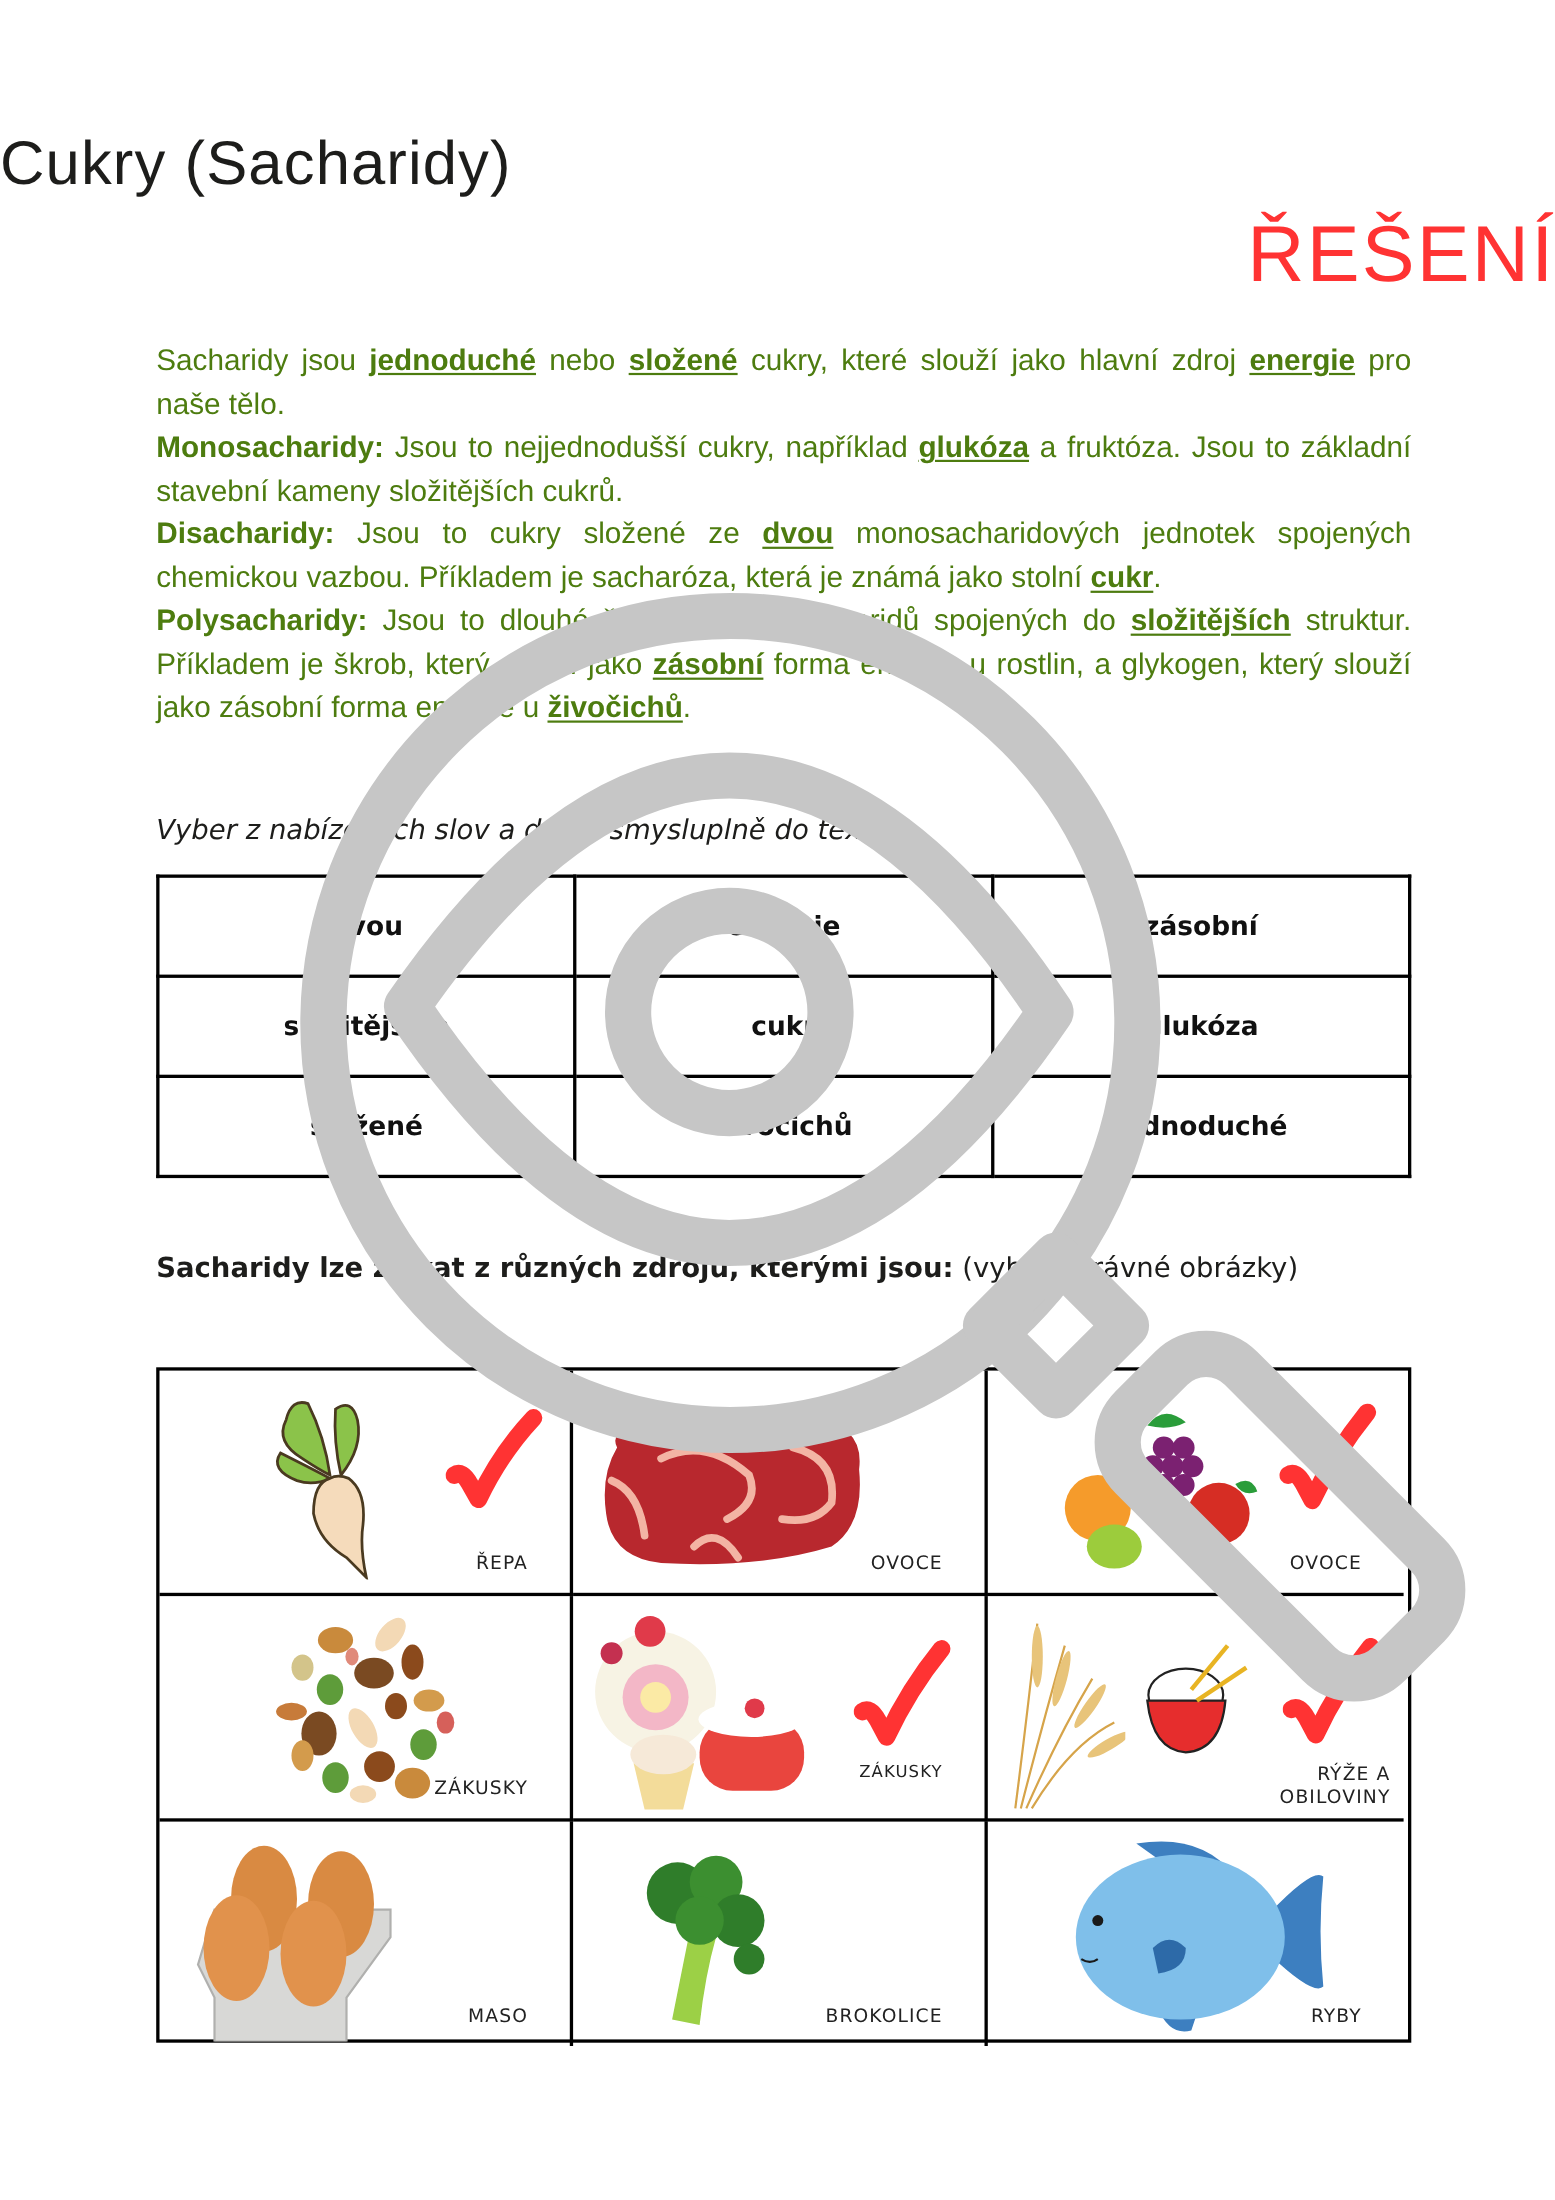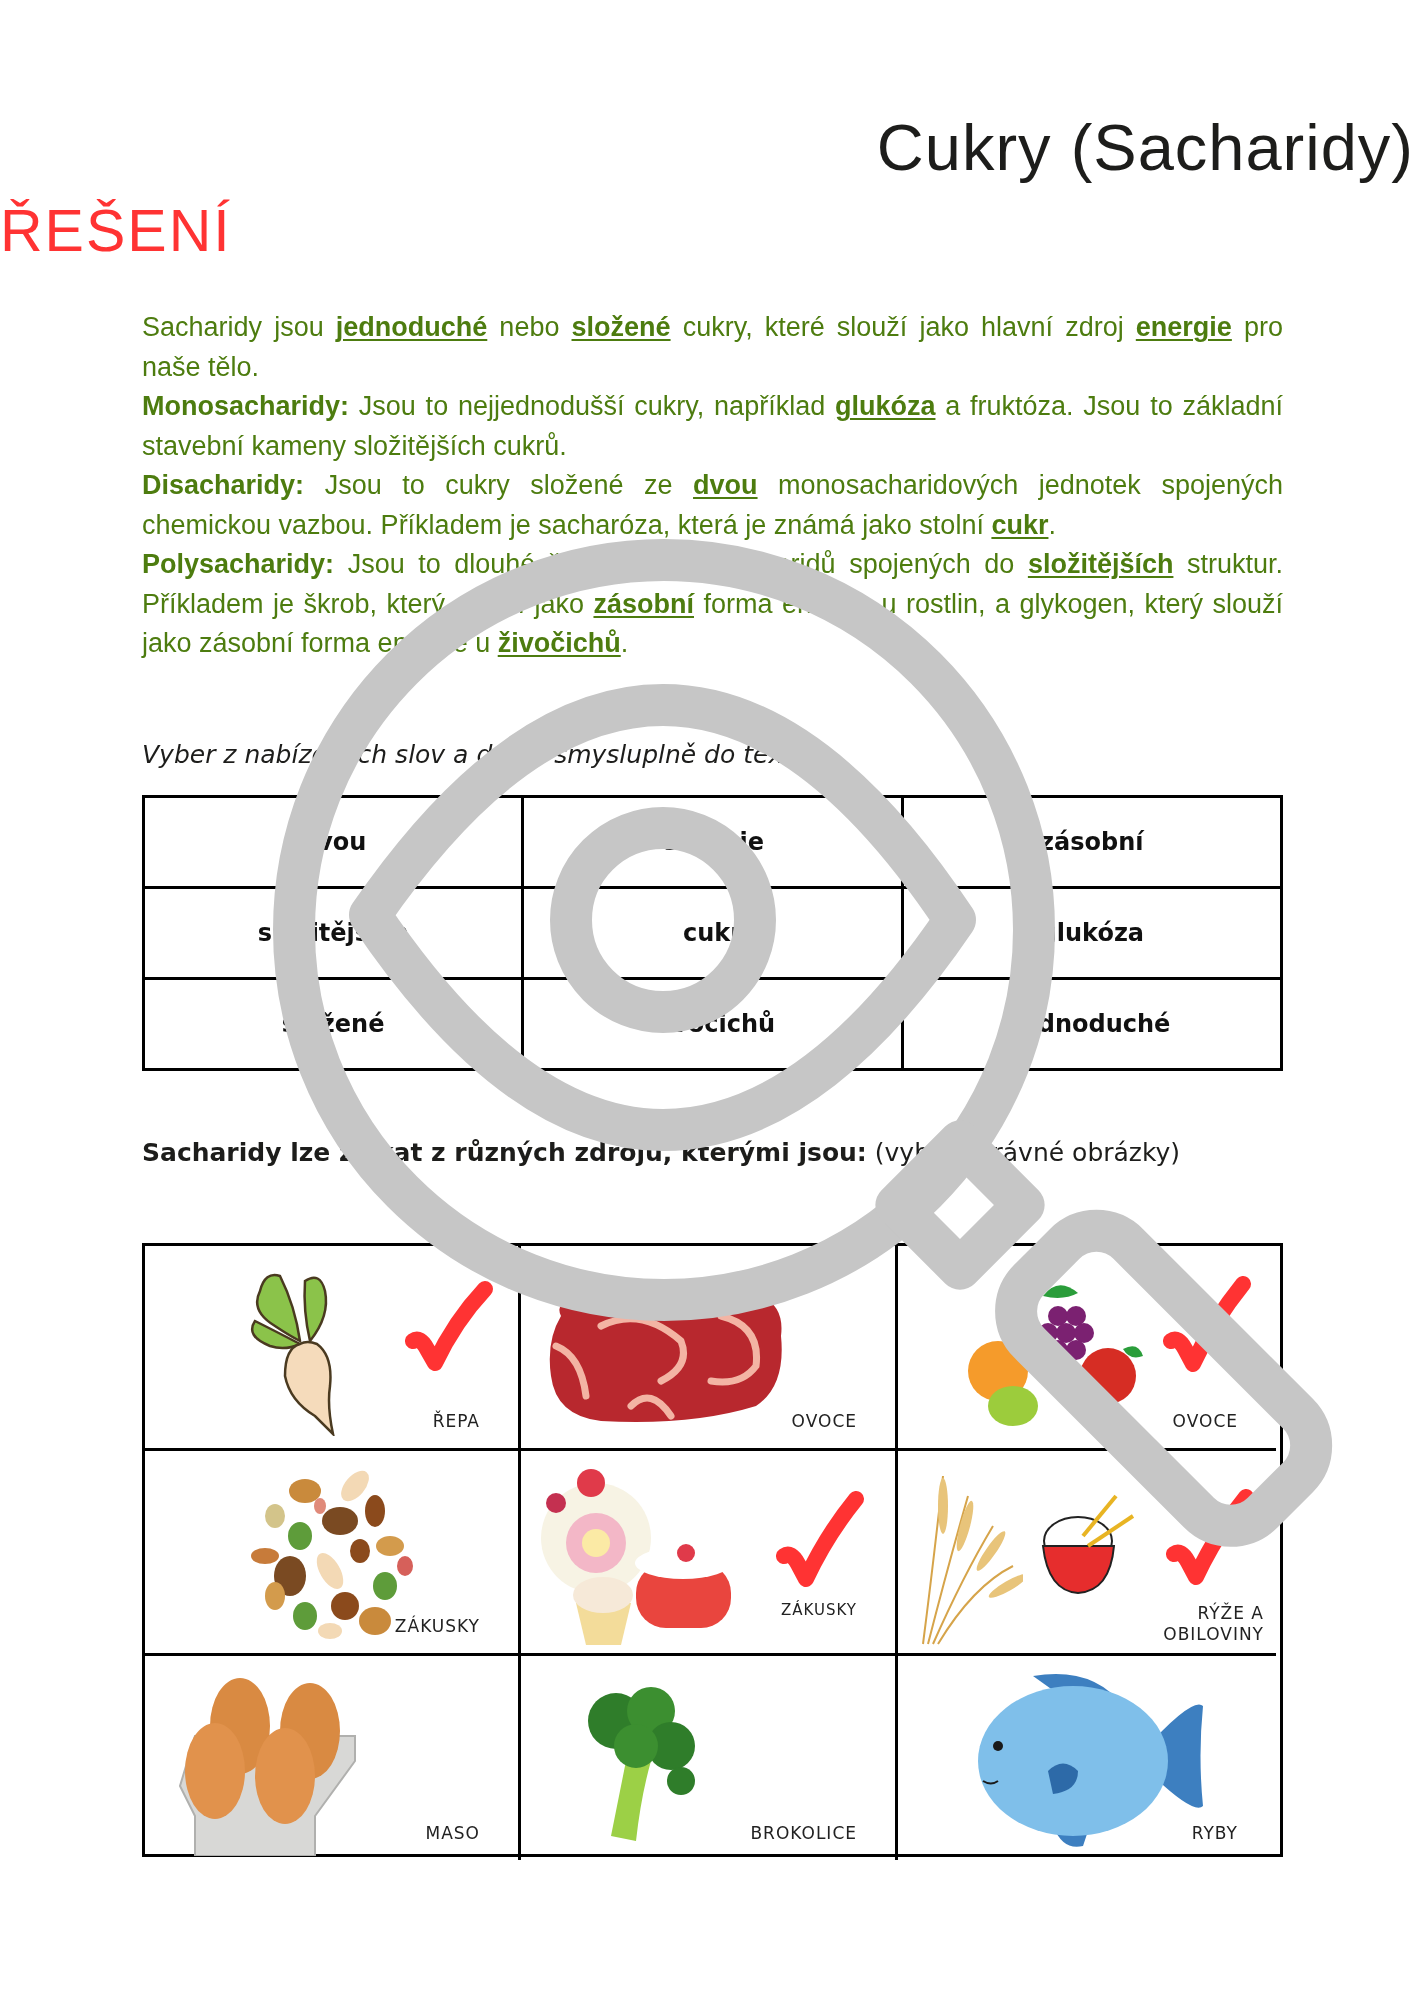--- a/index.html
+++ b/index.html
@@ -1,18 +1,18 @@
 <!DOCTYPE html>
 <html><head>
 <meta charset="utf-8">
 <style>
   html,body{margin:0;padding:0;background:#fff;}
   body{width:1414px;height:2000px;position:relative;overflow:hidden;font-family:"DejaVu Sans",sans-serif;color:#1d1d1b;}
-  .title{position:absolute;left:0;width:1414px;text-align:right;top:98px;font-family:"Liberation Sans",sans-serif;font-size:65px;line-height:100px;color:#1d1d1b;letter-spacing:1px;}
-  .subtitle{position:absolute;left:0;width:1414px;text-align:left;top:186px;font-family:"Liberation Sans",sans-serif;font-size:59px;line-height:90px;color:#ff3333;letter-spacing:2px;}
+  .title{position:absolute;left:0;width:1414px;text-align:left;top:98px;font-family:"Liberation Sans",sans-serif;font-size:56px;line-height:100px;color:#1d1d1b;letter-spacing:1px;}
+  .subtitle{position:absolute;left:0;width:1414px;text-align:right;top:186px;font-family:"Liberation Sans",sans-serif;font-size:72px;line-height:90px;color:#ff3333;letter-spacing:2px;}
   .intro{position:absolute;left:142px;width:1141px;top:308px;font-family:"Liberation Sans",sans-serif;font-size:27px;line-height:39.5px;text-align:justify;color:#4d7c0f;}
   .intro p{margin:0;}
   .intro b{font-weight:bold;}
   .intro u{text-decoration:underline;text-decoration-thickness:2px;text-underline-offset:3px;font-weight:bold;}
   .instruction{position:absolute;left:142px;top:740px;font-family:"DejaVu Sans",sans-serif;font-style:italic;font-size:25px;color:#1d1d1b;}
   table.words{position:absolute;left:142px;top:795px;width:1141px;height:268px;border-collapse:collapse;}
   table.words td{border:3px solid #000;width:33.33%;text-align:center;font-family:"DejaVu Sans",sans-serif;font-weight:bold;font-size:24px;color:#111;height:86px;}
   .sources{position:absolute;left:142px;top:1138px;font-family:"DejaVu Sans",sans-serif;font-size:25px;color:#1d1d1b;}
   .sources b{font-weight:bold;}
   .grid{position:absolute;left:142px;top:1243px;width:1141px;height:614px;display:grid;grid-template-columns:376px 377px 378px;grid-template-rows:205px 205px 204px;border:3px solid #000;box-sizing:border-box;}

